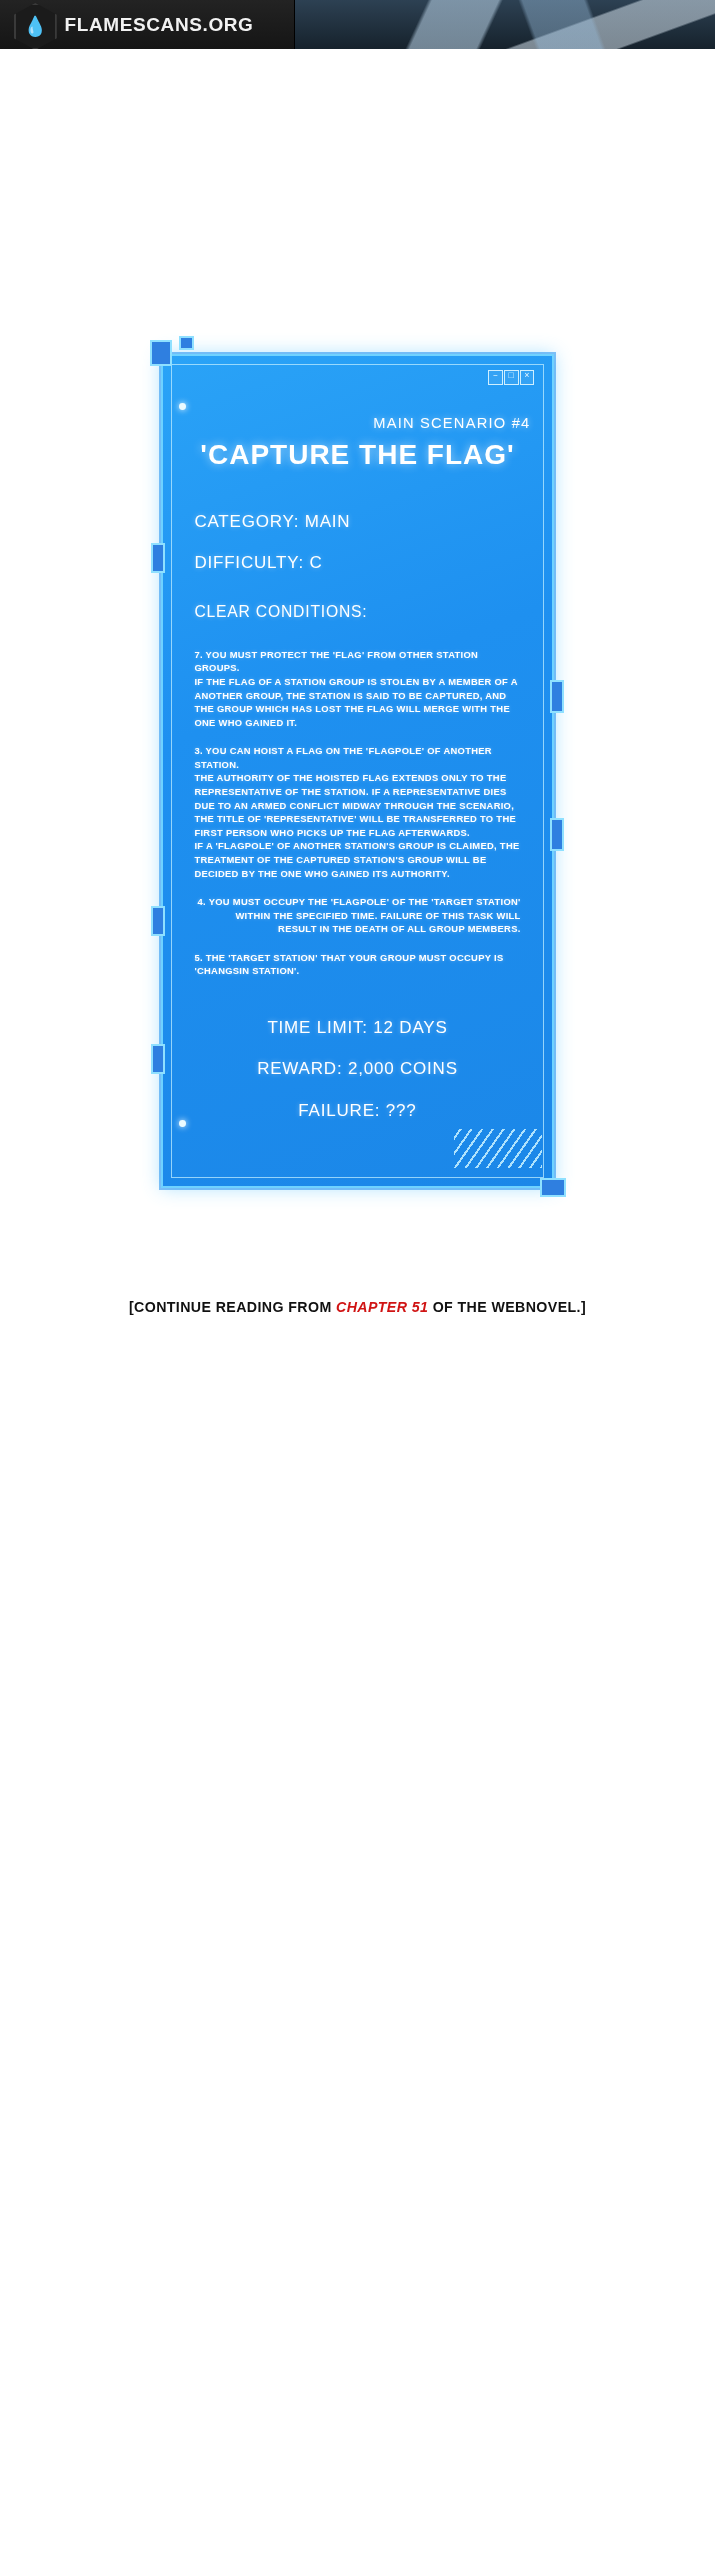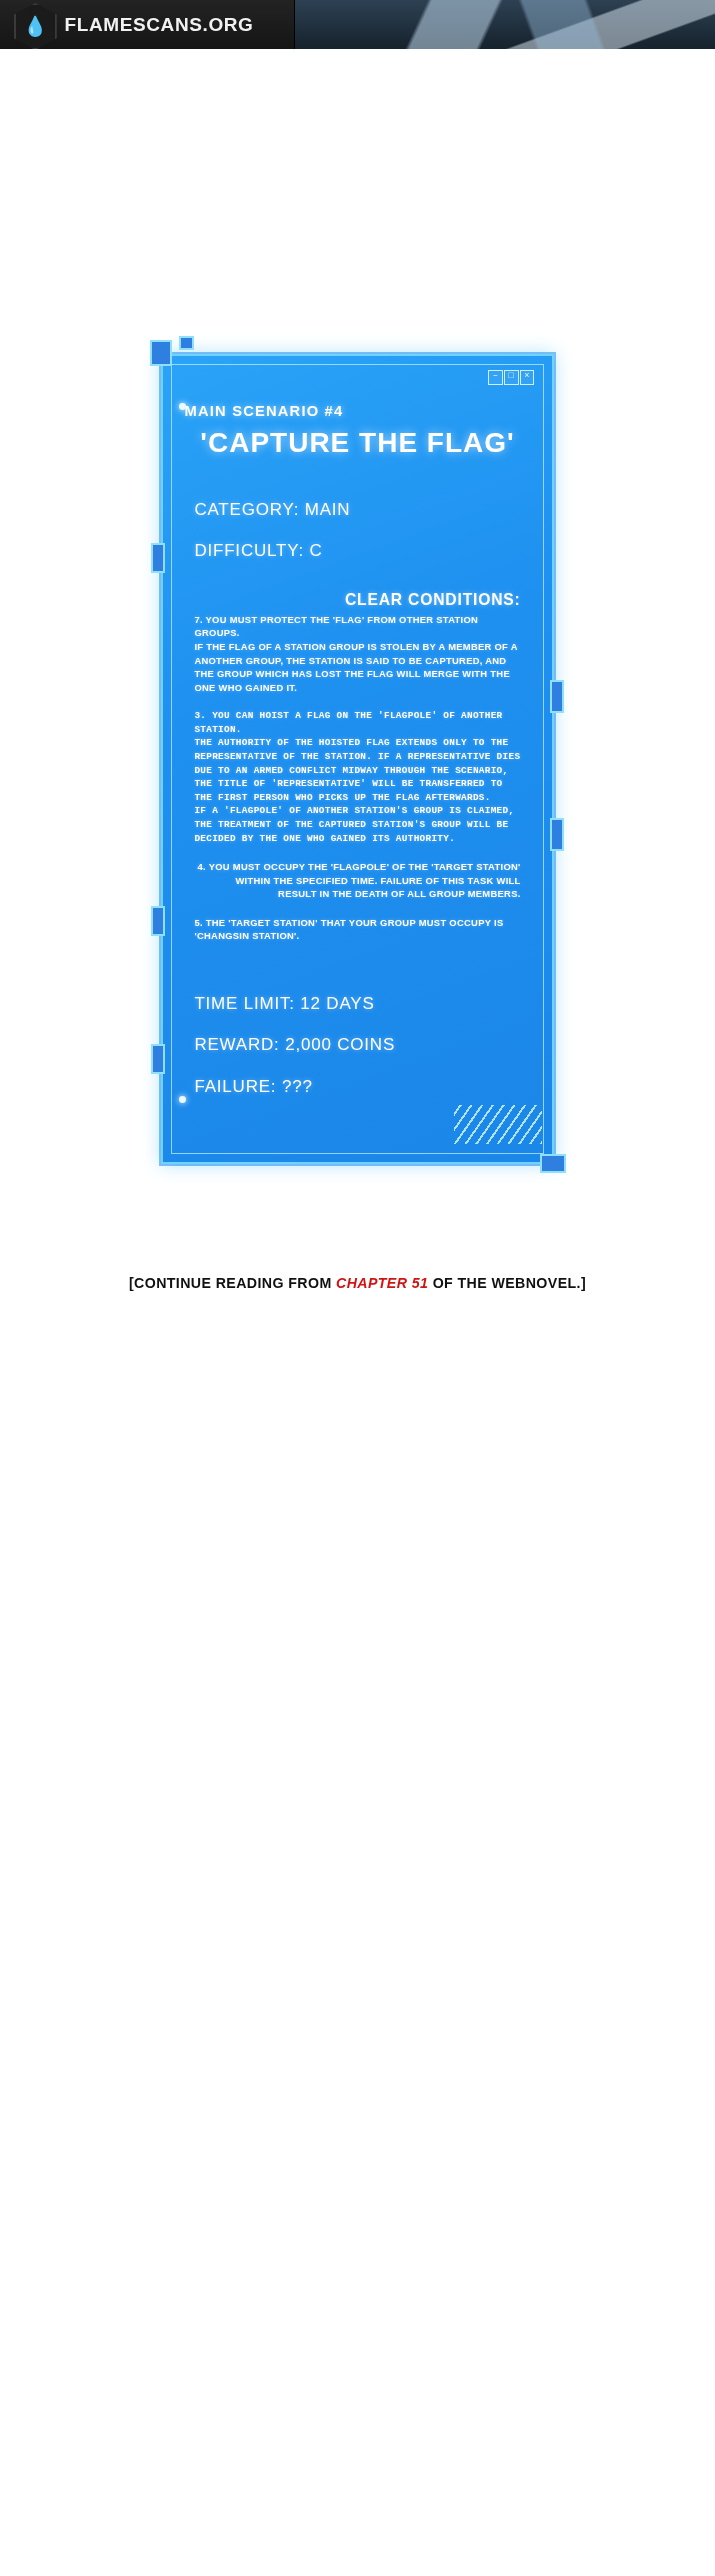--- a/index.html
+++ b/index.html
@@ -154,26 +154,26 @@
     border: 1px solid #cfefff;
     color: #eaf9ff;
     font-size: 8.8px;
     line-height: 10.8px;
     text-align: center;
     font-family: "Liberation Mono", monospace;
     background: rgba(255,255,255,0.07);
   }
 
   .win-title {
-    margin-top: 29px;
-    text-align: left;
+    margin-top: 41px;
+    text-align: right;
     color: #ffffff;
     font-size: 14.7px;
     letter-spacing: 1.2px;
-    font-weight: bold;
+    font-weight: normal;
     text-shadow: 0 0 5.9px rgba(255,255,255,0.55);
   }
   .win-subtitle {
     margin-top: 7.9px;
     text-align: center;
     color: #ffffff;
     font-size: 28px;
     letter-spacing: 1px;
     font-weight: bold;
     text-shadow: 0 0 9.8px rgba(255,255,255,0.6);
@@ -187,39 +187,39 @@
     color: #ffffff;
     font-size: 17px;
     font-weight: normal;
     letter-spacing: 0.8px;
     margin-bottom: 21.6px;
     text-shadow: 0 0 4.9px rgba(255,255,255,0.4);
   }
   .section-head {
     color: #ffffff;
     font-size: 15.7px;
-    font-weight: bold;
+    font-weight: normal;
     letter-spacing: 0.8px;
     margin-top: 29.5px;
-    margin-bottom: 4px;
+    margin-bottom: 27px;
     text-shadow: 0 0 4.9px rgba(255,255,255,0.4);
-    text-align: right;
   }
   .cond {
     color: #ffffff;
     font-size: 9.4px;
     line-height: 1.45;
     font-weight: bold;
     letter-spacing: 0.3px;
     margin-bottom: 14.7px;
     text-shadow: 0 0 3.9px rgba(255,255,255,0.35);
   }
   .footer-fields {
-    margin-top: 51px;
+    margin-top: 40px;
     padding: 0 9.8px;
+    text-align: center;
   }
 
   
   .note {
     margin: 17px auto;
     width: 715px;
     text-align: center;
     padding-top: 94px;
     color: #111;
     font-size: 14.2px;
@@ -276,21 +276,21 @@
       <div class="win-subtitle">'CAPTURE THE FLAG'</div>
 
       <div class="fields">
         <div class="field-line">CATEGORY:  MAIN</div>
         <div class="field-line">DIFFICULTY:  C</div>
 
         <div class="section-head">CLEAR CONDITIONS:</div>
 
         <div class="cond" style="white-space: pre-line;">7. YOU MUST PROTECT THE 'FLAG' FROM OTHER STATION GROUPS.
 IF THE FLAG OF A STATION GROUP IS STOLEN BY A MEMBER OF A ANOTHER GROUP, THE STATION IS SAID TO BE CAPTURED, AND THE GROUP WHICH HAS LOST THE FLAG WILL MERGE WITH THE ONE WHO GAINED IT.</div>
-        <div class="cond" style="white-space: pre-line; font-family: Liberation Mono, monospace;">3. YOU CAN HOIST A FLAG ON THE 'FLAGPOLE' OF ANOTHER STATION.
+        <div class="cond" style="white-space: pre-line;">3. YOU CAN HOIST A FLAG ON THE 'FLAGPOLE' OF ANOTHER STATION.
 THE AUTHORITY OF THE HOISTED FLAG EXTENDS ONLY TO THE REPRESENTATIVE OF THE STATION. IF A REPRESENTATIVE DIES DUE TO AN ARMED CONFLICT MIDWAY THROUGH THE SCENARIO, THE TITLE OF 'REPRESENTATIVE' WILL BE TRANSFERRED TO THE FIRST PERSON WHO PICKS UP THE FLAG AFTERWARDS.
 IF A 'FLAGPOLE' OF ANOTHER STATION'S GROUP IS CLAIMED, THE TREATMENT OF THE CAPTURED STATION'S GROUP WILL BE DECIDED BY THE ONE WHO GAINED ITS AUTHORITY.</div>
         <div class="cond" style="white-space: pre-line; text-align: right;">4. YOU MUST OCCUPY THE 'FLAGPOLE' OF THE 'TARGET STATION' WITHIN THE SPECIFIED TIME. FAILURE OF THIS TASK WILL RESULT IN THE DEATH OF ALL GROUP MEMBERS.</div>
         <div class="cond" style="white-space: pre-line;">5. THE 'TARGET STATION' THAT YOUR GROUP MUST OCCUPY IS 'CHANGSIN STATION'.</div>
       </div>
 
       <div class="footer-fields">
         <div class="field-line">TIME LIMIT:  12 DAYS</div>
         <div class="field-line">REWARD: 2,000 COINS</div>
         <div class="field-line">FAILURE: ???</div>

